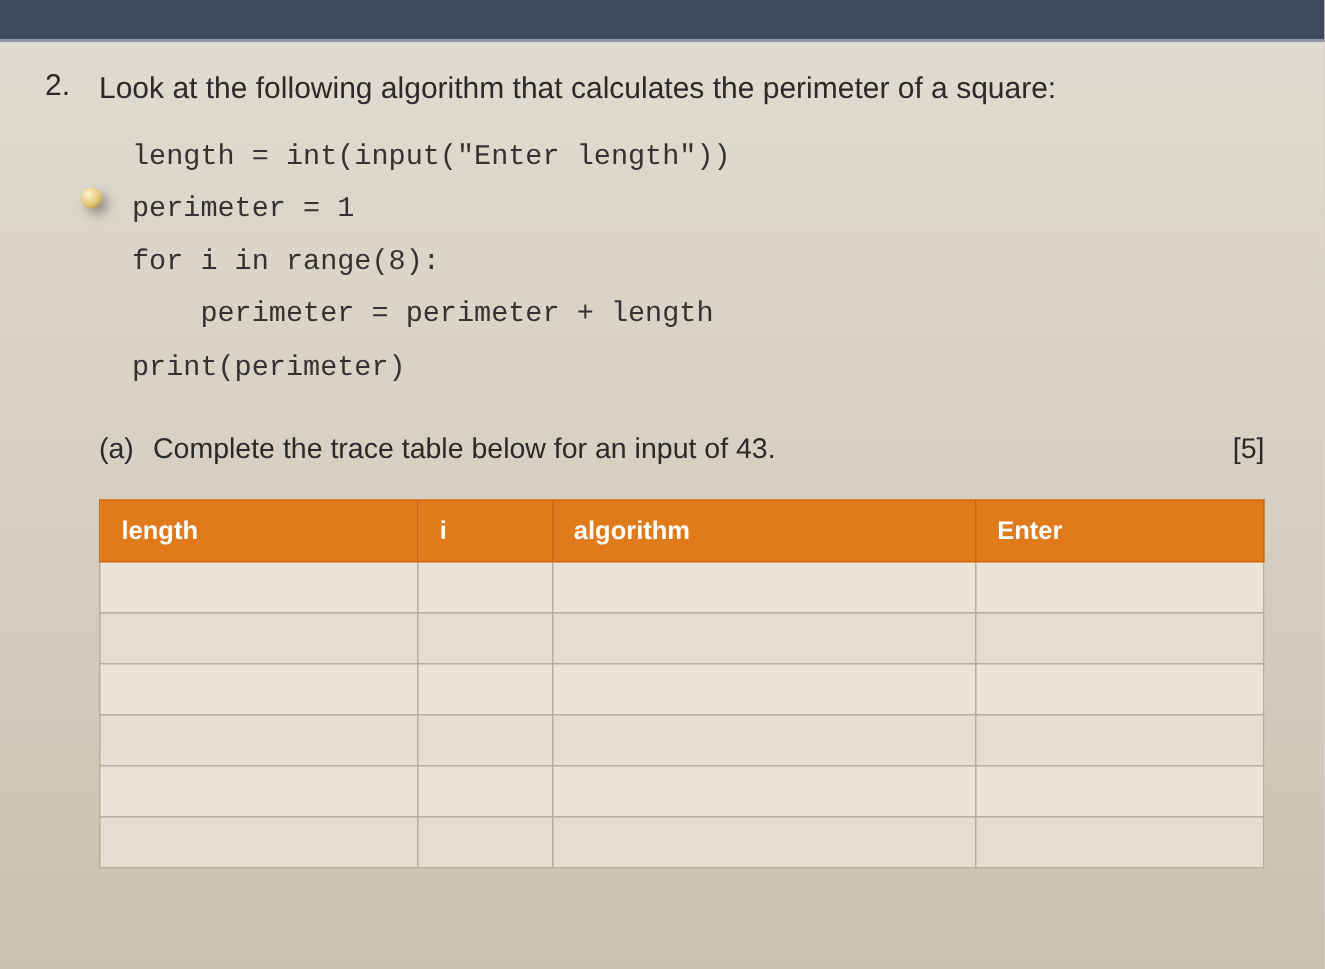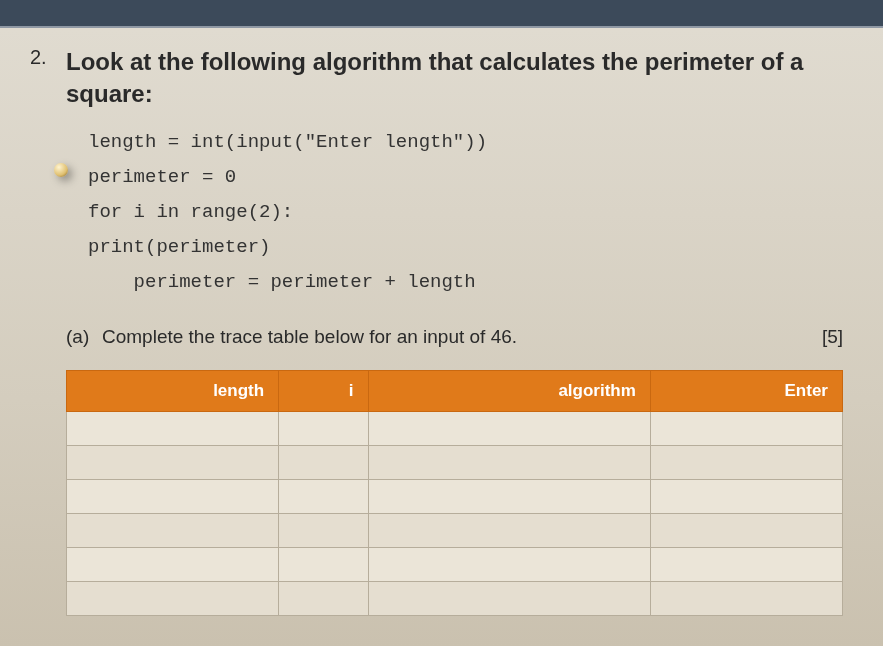--- a/index.html
+++ b/index.html
@@ -29,23 +29,22 @@
     display: flex;
     align-items: flex-start;
     gap: 14px;
     margin-bottom: 14px;
   }
   .q-num {
     font-size: 20px;
     min-width: 22px;
   }
   .q-text {
-    font-size: 24px;
+    font-size: 20px;
     line-height: 1.35;
-    font-weight: bold;
   }
   .code-block {
     font-family: "Courier New", Courier, monospace;
     font-size: 19px;
     color: #333;
     margin-left: 58px;
     margin-bottom: 26px;
     line-height: 1.85;
     position: relative;
   }
@@ -85,21 +84,21 @@
   }
   table.trace-table {
     width: 100%;
     border-collapse: collapse;
     background: #e8e2d5;
   }
   table.trace-table th {
     background: #e07a1a;
     color: #ffffff;
     font-weight: 600;
-    text-align: right;
+    text-align: left;
     padding: 10px 14px;
     border: 1px solid #c96810;
     font-size: 17px;
   }
   table.trace-table td {
     border: 1px solid #b6ad9b;
     height: 34px;
     padding: 4px 10px;
     background: #e5ded0;
     font-size: 16px;
@@ -116,30 +115,30 @@
 <div class="page">
 
   <div class="q-row">
     <div class="q-num">2.</div>
     <div class="q-text">Look at the following algorithm that calculates the perimeter of a square:</div>
   </div>
 
   <div class="code-block">
     <div class="bullet"></div>
     <div class="code-line">length = int(input("Enter length"))</div>
-    <div class="code-line">perimeter = 0</div>
-    <div class="code-line">for i in range(2):</div>
+    <div class="code-line">perimeter = 1</div>
+    <div class="code-line">for i in range(8):</div>
+    <div class="code-line">    perimeter = perimeter + length</div>
     <div class="code-line">print(perimeter)</div>
-    <div class="code-line">    perimeter = perimeter + length</div>
   </div>
 
   <div class="sub-row">
     <div class="sub-left">
       <div class="sub-label">(a)</div>
-      <div class="sub-text">Complete the trace table below for an input of 46.</div>
+      <div class="sub-text">Complete the trace table below for an input of 43.</div>
     </div>
     <div class="marks">[5]</div>
   </div>
 
   <div class="trace">
     <table class="trace-table">
       <thead>
         <tr>
           <th>length</th>
           <th>i</th>

